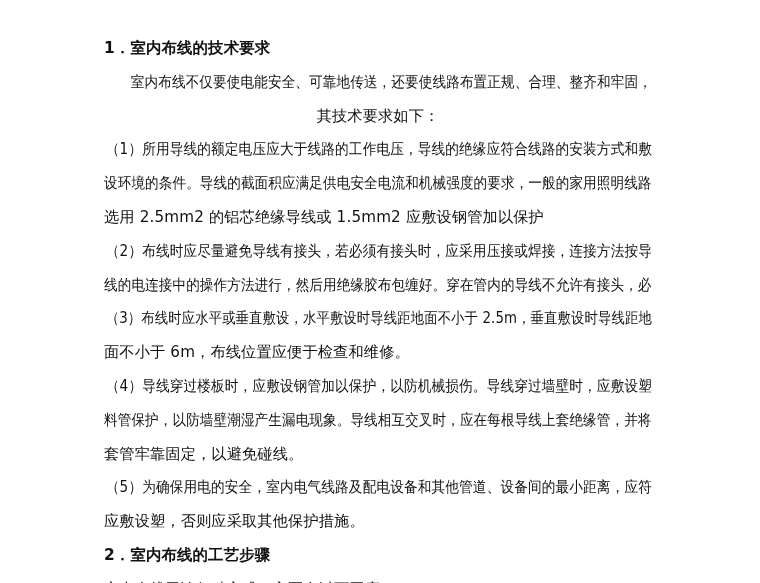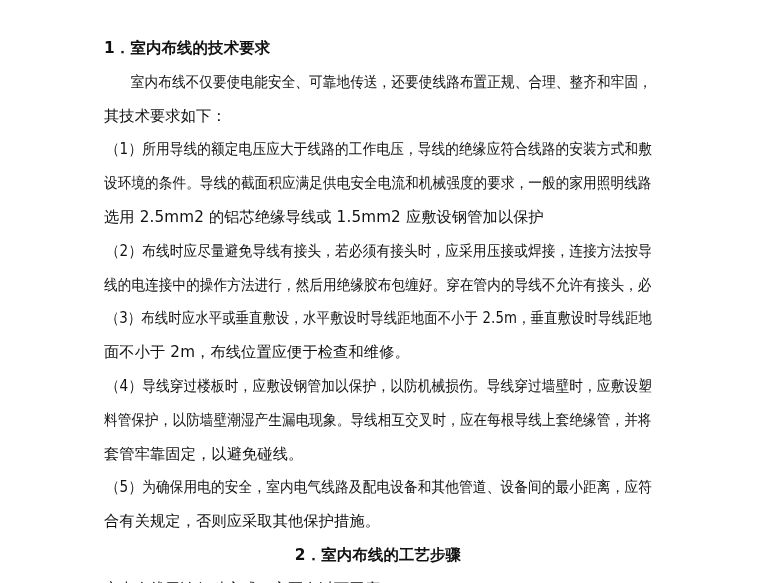--- a/index.html
+++ b/index.html
@@ -51,45 +51,45 @@
 </head>
 <body>
 
 <div id="doc-page">
   <div id="doc-body">
 
     <div class="line heading" style="letter-spacing: 0.15px;">1．室内布线的技术要求</div>
 
     <div class="line indent-2" style="transform-origin: left center; transform: scaleX(0.893964);">室内布线不仅要使电能安全、可靠地传送，还要使线路布置正规、合理、整齐和牢固，</div>
 
-    <div class="line" style="letter-spacing: 0.15px;">其技术要求如下：</div>
+    <div class="line" style="letter-spacing: 0.15px; text-align: center;">其技术要求如下：</div>
 
     <div class="line indent-paren" style="transform-origin: left center; transform: scaleX(0.898361);">（1）所用导线的额定电压应大于线路的工作电压，导线的绝缘应符合线路的安装方式和敷</div>
 
     <div class="line" style="transform-origin: left center; transform: scaleX(0.892508);">设环境的条件。导线的截面积应满足供电安全电流和机械强度的要求，一般的家用照明线路</div>
 
     <div class="line" style="letter-spacing: 0.15px;">选用 2.5mm2 的铝芯绝缘导线或 1.5mm2 应敷设钢管加以保护</div>
 
     <div class="line indent-paren" style="transform-origin: left center; transform: scaleX(0.898361);">（2）布线时应尽量避免导线有接头，若必须有接头时，应采用压接或焊接，连接方法按导</div>
 
     <div class="line" style="transform-origin: left center; transform: scaleX(0.892508);">线的电连接中的操作方法进行，然后用绝缘胶布包缠好。穿在管内的导线不允许有接头，必</div>
 
 
     <div class="line indent-paren" style="transform-origin: left center; transform: scaleX(0.878205);">（3）布线时应水平或垂直敷设，水平敷设时导线距地面不小于 2.5m，垂直敷设时导线距地</div>
 
-    <div class="line" style="letter-spacing: 0.15px;">面不小于 2m，布线位置应便于检查和维修。</div>
+    <div class="line" style="letter-spacing: 0.15px;">面不小于 6m，布线位置应便于检查和维修。</div>
 
     <div class="line indent-paren" style="transform-origin: left center; transform: scaleX(0.898361);">（4）导线穿过楼板时，应敷设钢管加以保护，以防机械损伤。导线穿过墙壁时，应敷设塑</div>
 
     <div class="line" style="transform-origin: left center; transform: scaleX(0.892508);">料管保护，以防墙壁潮湿产生漏电现象。导线相互交叉时，应在每根导线上套绝缘管，并将</div>
 
     <div class="line" style="letter-spacing: 0.15px;">套管牢靠固定，以避免碰线。</div>
 
     <div class="line indent-paren" style="transform-origin: left center; transform: scaleX(0.898361);">（5）为确保用电的安全，室内电气线路及配电设备和其他管道、设备间的最小距离，应符</div>
 
-    <div class="line" style="letter-spacing: 0.15px;">合有关规定，否则应采取其他保护措施。</div>
+    <div class="line" style="letter-spacing: 0.15px;">应敷设塑，否则应采取其他保护措施。</div>
 
-    <div class="line heading" style="letter-spacing: 0.15px; text-align: center;">2．室内布线的工艺步骤</div>
+    <div class="line heading" style="letter-spacing: 0.15px;">2．室内布线的工艺步骤</div>
 
     <div class="line" style="letter-spacing: 0.15px;">室内布线无论何种方式，主要有以下工序：</div>
 
   </div>
 </div>
 
 </body></html>

